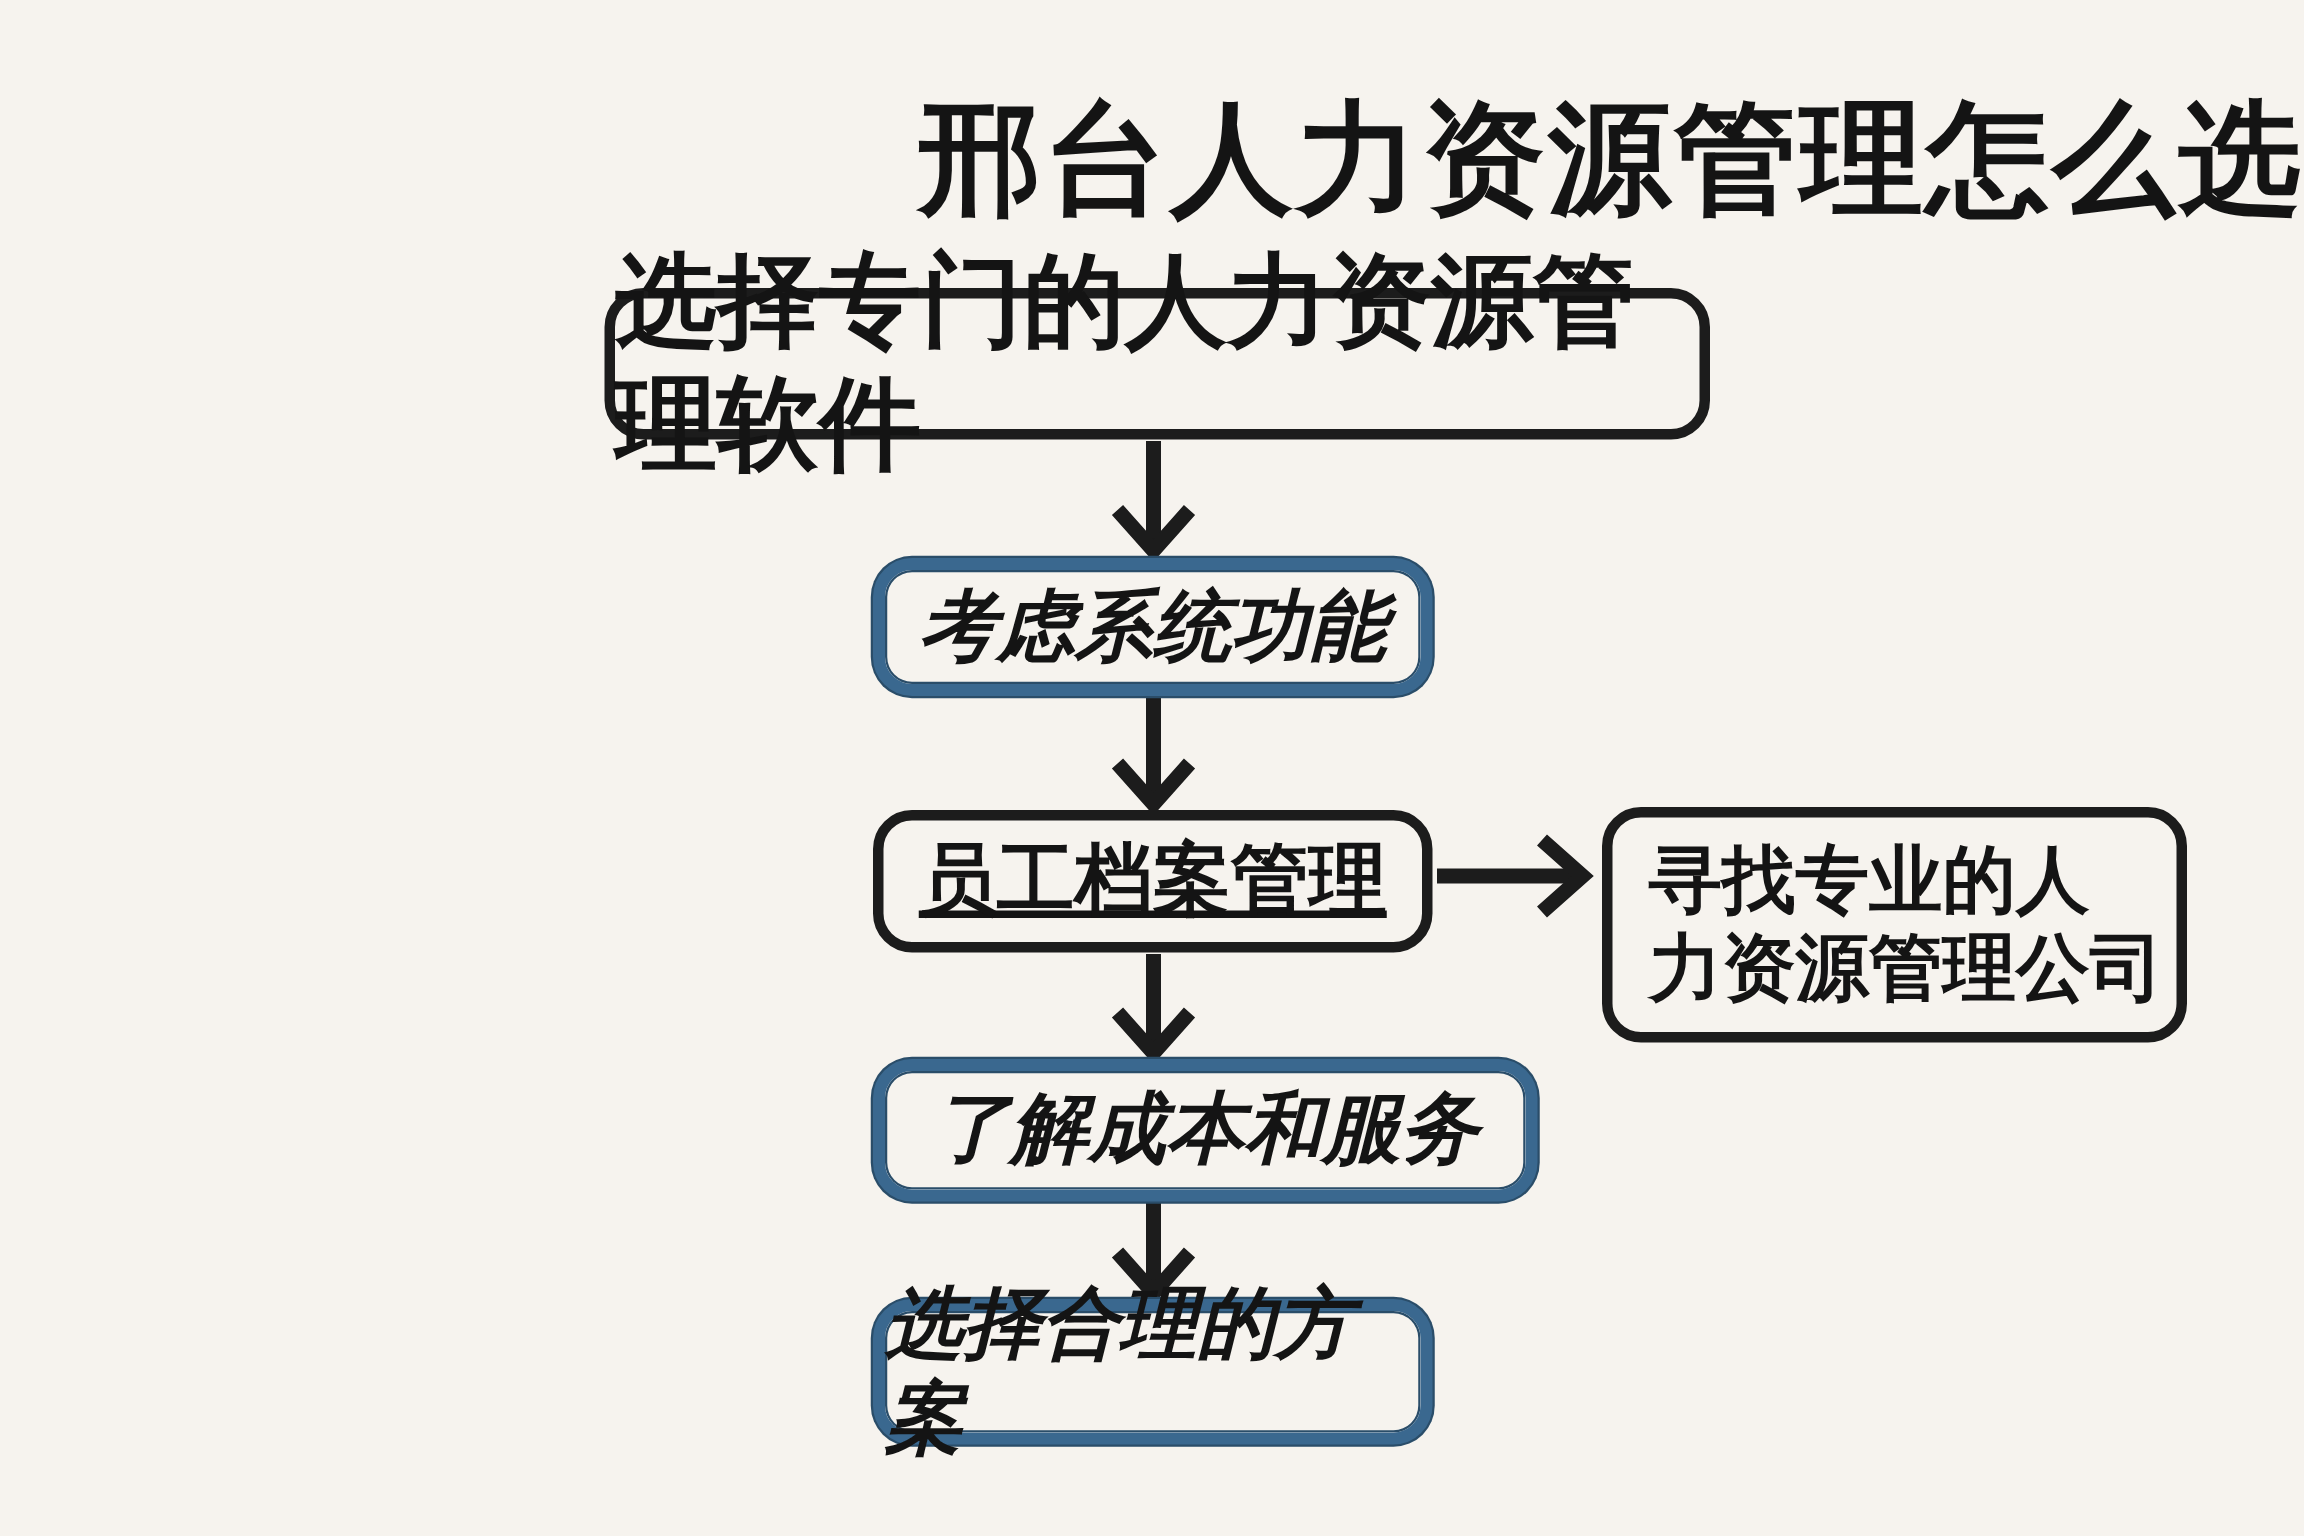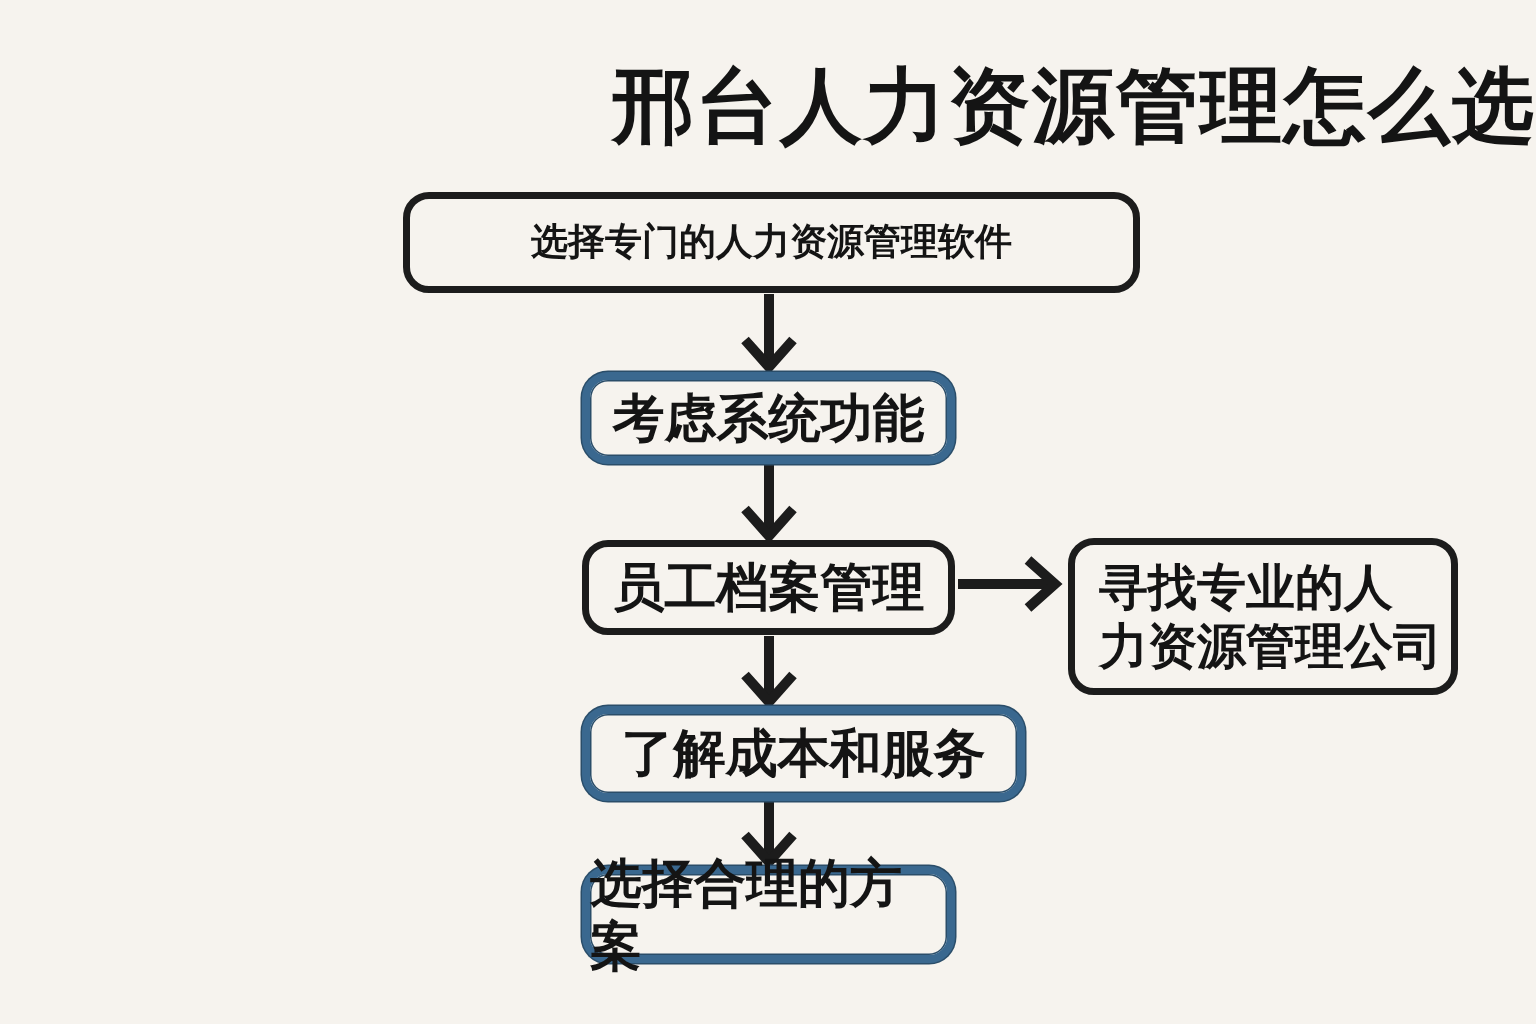--- a/index.html
+++ b/index.html
@@ -38,24 +38,25 @@
     font-weight: bold;
     white-space: pre-line;
     line-height: 1.2;
   }
   .node.black {
     border: 7px solid var(--black-border, #1c1c1c);
   }
   .node.blue {
     border: 8px solid var(--blue-border, #3a688f);
     box-shadow: 0 0 0 1.5px #2a4d69, inset 0 0 0 1.5px #2a4d69;
+    font-style: italic;
   }
-  .node-1 { left: 403px; top: 192px; width: 737px; height: 101px; font-size: 37px; }
+  .node-1 { left: 403px; top: 192px; width: 737px; height: 101px; font-size: 68px; }
   .node-2 { left: 582px; top: 372px; width: 373px; height: 92px;  font-size: 52px; }
-  .node-3 { left: 582px; top: 540px; width: 373px; height: 95px;  font-size: 52px; }
+  .node-3 { left: 582px; top: 540px; width: 373px; height: 95px;  font-size: 52px; text-decoration: underline; }
   .node-4 { left: 582px; top: 706px; width: 443px; height: 95px;  font-size: 52px; }
   .node-5 { left: 582px; top: 866px; width: 373px; height: 97px;  font-size: 52px; }
   .node-6 {
     left: 1068px; top: 538px; width: 390px; height: 157px;
     font-size: 49px;
     justify-content: flex-start;
     padding-left: 24px;
     text-align: left;
   }
   .arrows {

